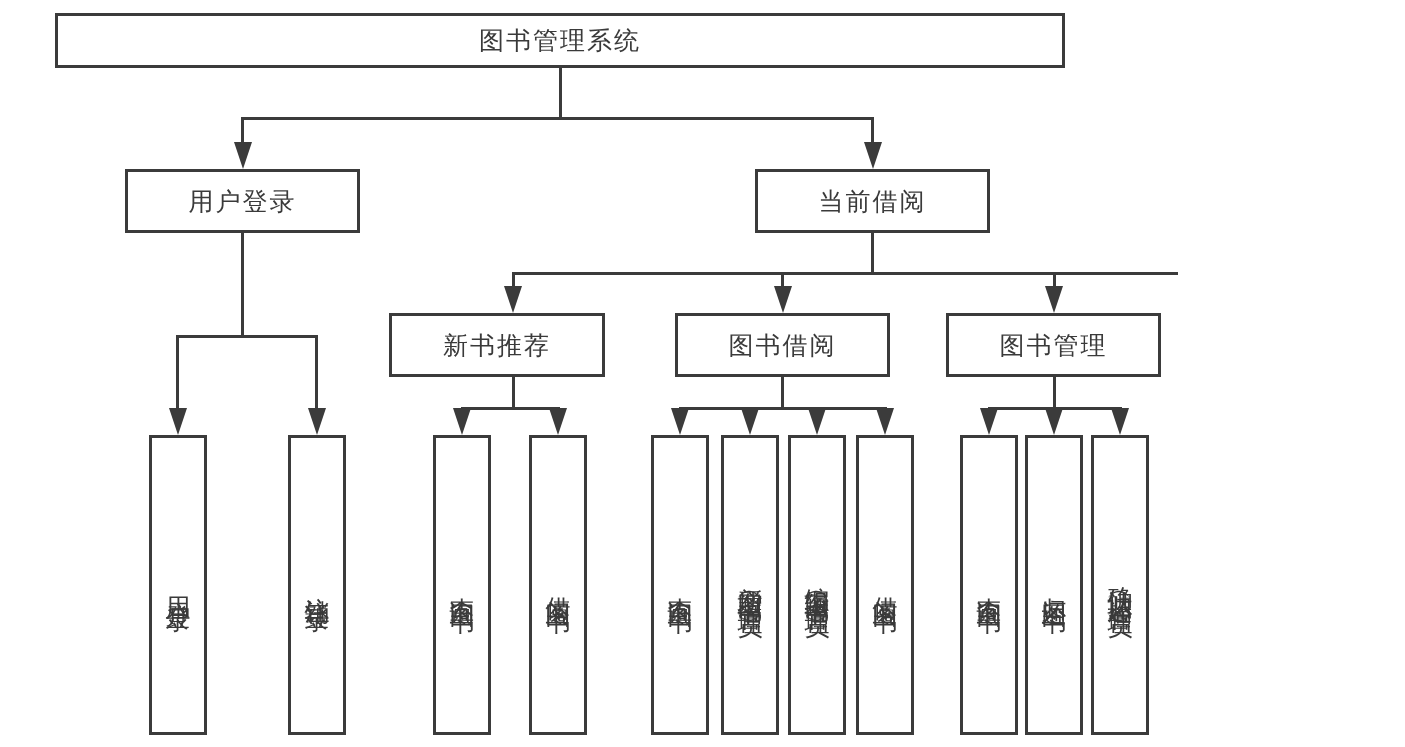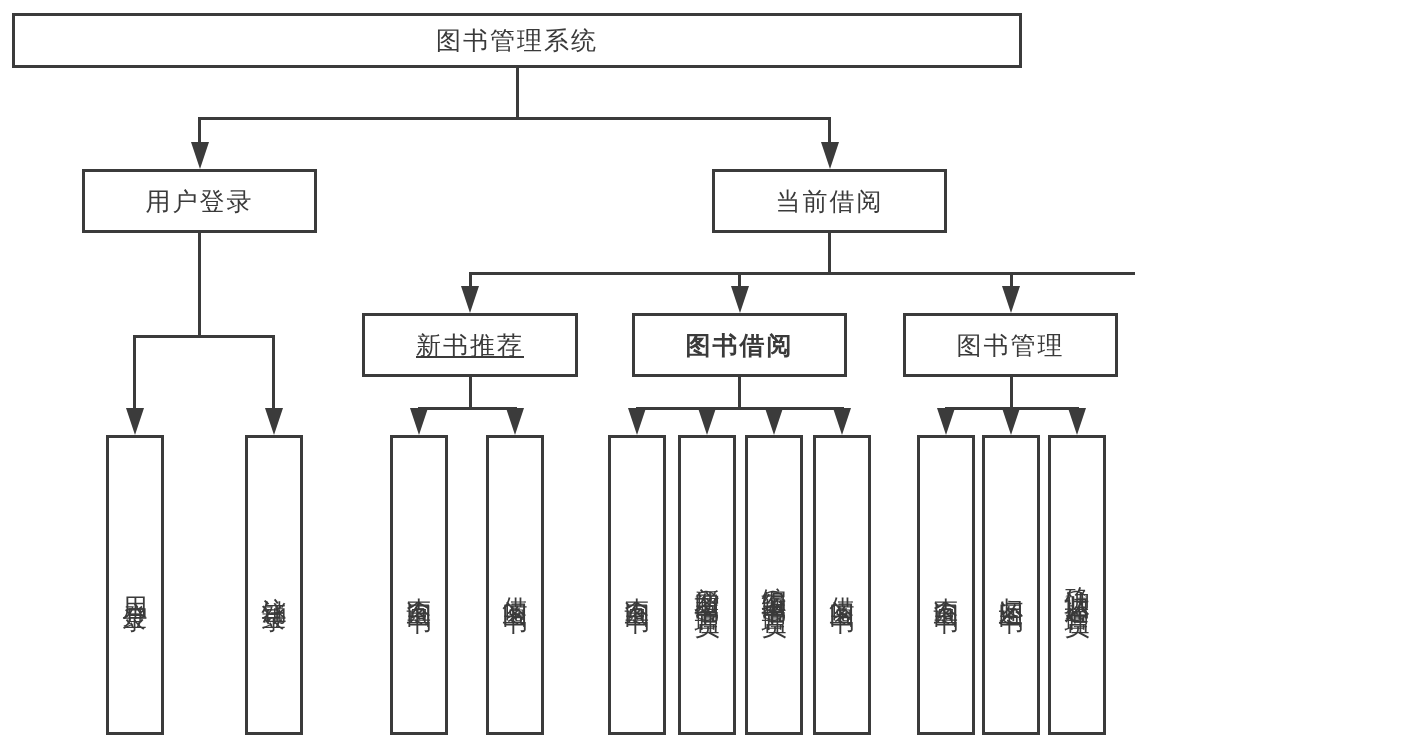--- a/index.html
+++ b/index.html
@@ -8,20 +8,21 @@
     background: #ffffff;
     font-family: "Liberation Sans", sans-serif;
   }
   #canvas {
     position: relative;
     width: 1135px;
     height: 747px;
     background: #ffffff;
     overflow: hidden;
     color: #3a3a3a;
+    margin-left: 43px;
   }
   
   .box {
     position: absolute;
     box-sizing: border-box;
     border: 3px solid #3b3b3b;
     background: #ffffff;
     display: flex;
     align-items: center;
     justify-content: center;
@@ -124,24 +125,24 @@
   <div class="hline" style="left:468.5px;top:272px;width:813px;"></div>
   <div class="vline" style="left:468.5px;top:272px;height:16px;"></div>
   <div class="vline" style="left:738px;top:272px;height:16px;"></div>
   <div class="vline" style="left:1009.5px;top:272px;height:16px;"></div>
   <div class="vline" style="left:1278.5px;top:272px;height:16px;"></div>
   <div class="tri" style="left:461px;top:286px;"></div>
   <div class="tri" style="left:730.5px;top:286px;"></div>
   <div class="tri" style="left:1002px;top:286px;"></div>
   <div class="tri" style="left:1271px;top:286px;"></div>
 
-  <div class="box" style="left:362px;top:313px;width:216px;height:64px;text-decoration:underline;">
+  <div class="box" style="left:346px;top:313px;width:216px;height:64px;">
     <span>新书推荐</span>
   </div>
-  <div class="box" style="left:632px;top:313px;width:215px;height:64px;font-weight:bold;">
+  <div class="box" style="left:632px;top:313px;width:215px;height:64px;">
     <span>图书借阅</span>
   </div>
   <div class="box" style="left:903px;top:313px;width:215px;height:64px;">
     <span>图书管理</span>
   </div>
 
   <div class="vline" style="left:468.5px;top:377px;height:33px;"></div>
   <div class="vline" style="left:738px;top:377px;height:33px;"></div>
   <div class="vline" style="left:1009.5px;top:377px;height:33px;"></div>
   <div class="vline" style="left:1278.5px;top:377px;height:33px;"></div>

